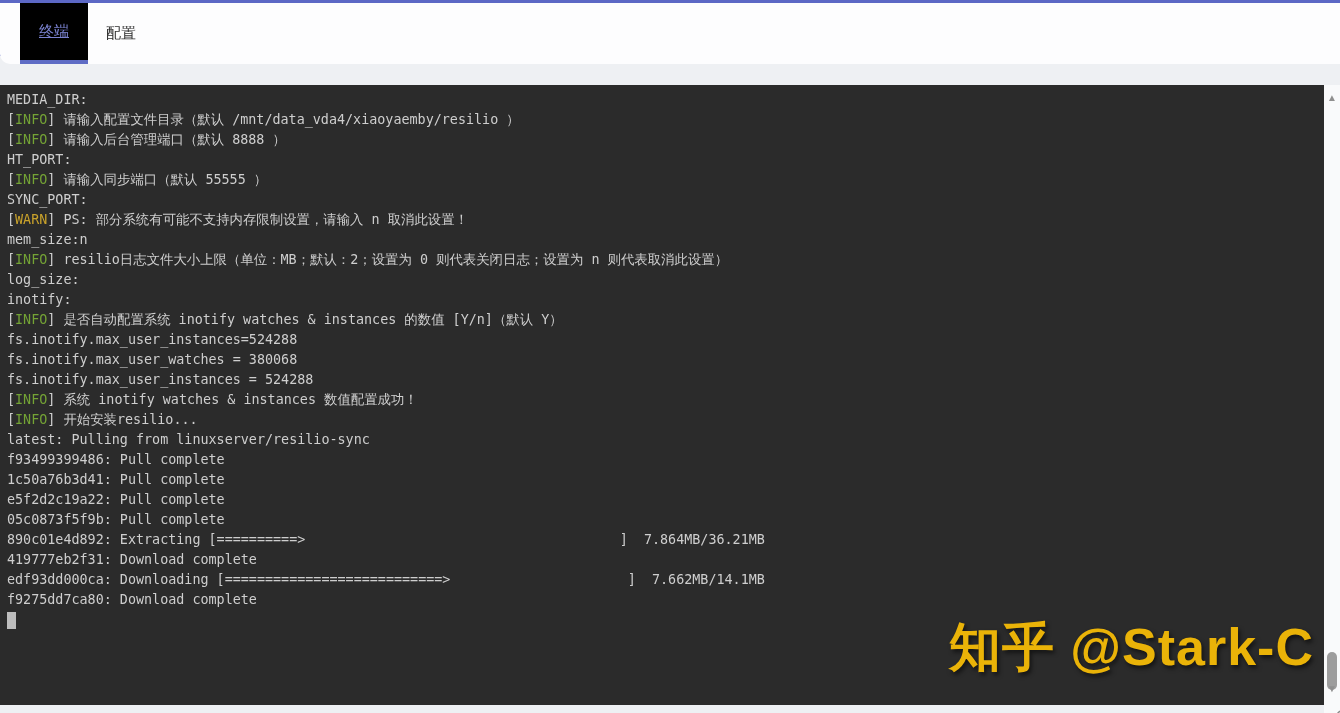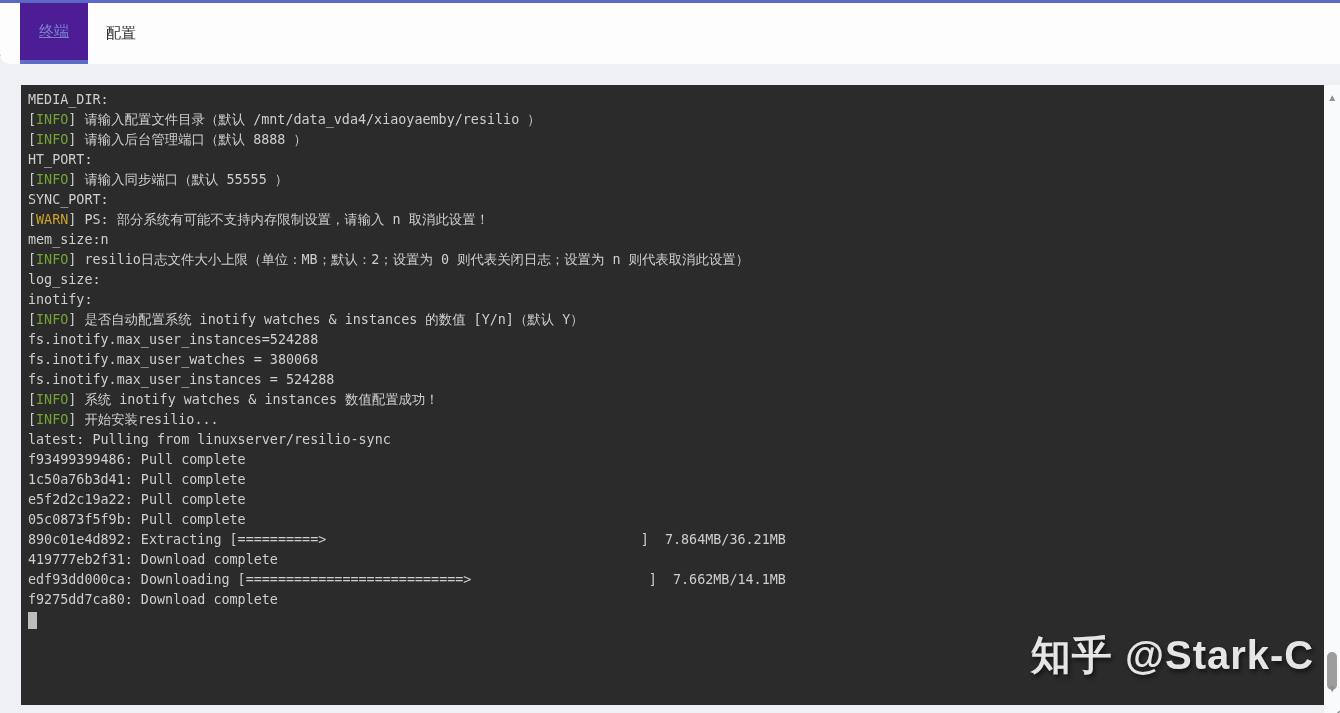--- a/index.html
+++ b/index.html
@@ -7,37 +7,37 @@
               font-family:"Liberation Sans", sans-serif; }
   .app { position:relative; width:1340px; height:713px; }
 
   .accent-top { height:3px; background:#5c68c5; }
   .accent-left { position:absolute; left:0; top:0; width:3px; height:56px; background:#5c68c5; }
 
   .tabbar { height:61px; background:#fdfdfe; display:flex; align-items:stretch;
             border-bottom-left-radius:10px; position:relative; }
   .tab { display:flex; align-items:center; justify-content:center; font-size:15px;
          cursor:pointer; user-select:none; }
-  .tab.active { margin-left:20px; width:68px; background:#4c1d95; color:#7a82d0;
+  .tab.active { margin-left:20px; width:68px; background:#000000; color:#7a82d0;
                 border-bottom:4px solid #5f6cc5;text-decoration:underline; }
   .tab.inactive { padding:8px 18px; color:#2e2e2e; }
 
   .gap-strip { height:21px; background:#eef0f3; }
 
-  .main { display:flex; height:628px;padding-left:21px; }
+  .main { display:flex; height:628px; }
   .terminal { width:1324px; height:620px; background:#2b2b2b; position:relative;
               overflow:hidden; padding:5px 0 0 7px;
               font-family:"DejaVu Sans Mono", monospace; font-size:13.4px;
               color:#cecece; }
   .term-line { white-space:pre; line-height:20px; height:20px; }
   .term-bracket { color:#cecece; }
   .cursor-block { width:9px; height:17px; background:#bdbdbd; margin-top:2px; }
 
   .watermark { position:absolute; right:10px; bottom:22px; font-family:"Liberation Sans", sans-serif;
-               font-weight:bold; font-size:40px; color:#e5e5e5; letter-spacing:1px;
+               font-weight:bold; font-size:52px; color:#eab308; letter-spacing:1px;
                text-shadow:2px 3px 4px rgba(0,0,0,0.55); }
 
   .scrollbar { width:16px; height:628px; background:#f9fafb; position:relative; }
   .sb-arrow { position:absolute; left:0; width:16px; text-align:center; color:#8f8f8f;
               font-size:10px; line-height:12px; cursor:pointer; }
   .sb-up { top:7px; }
   .sb-down { top:598px; }
   .sb-thumb { position:absolute; top:567px; left:3px; width:10px; height:38px;
               background:#9d9d9d; border-radius:5px; cursor:pointer; }
   .sb-grip { position:absolute; right:0; bottom:-8px; width:14px; height:14px; }

